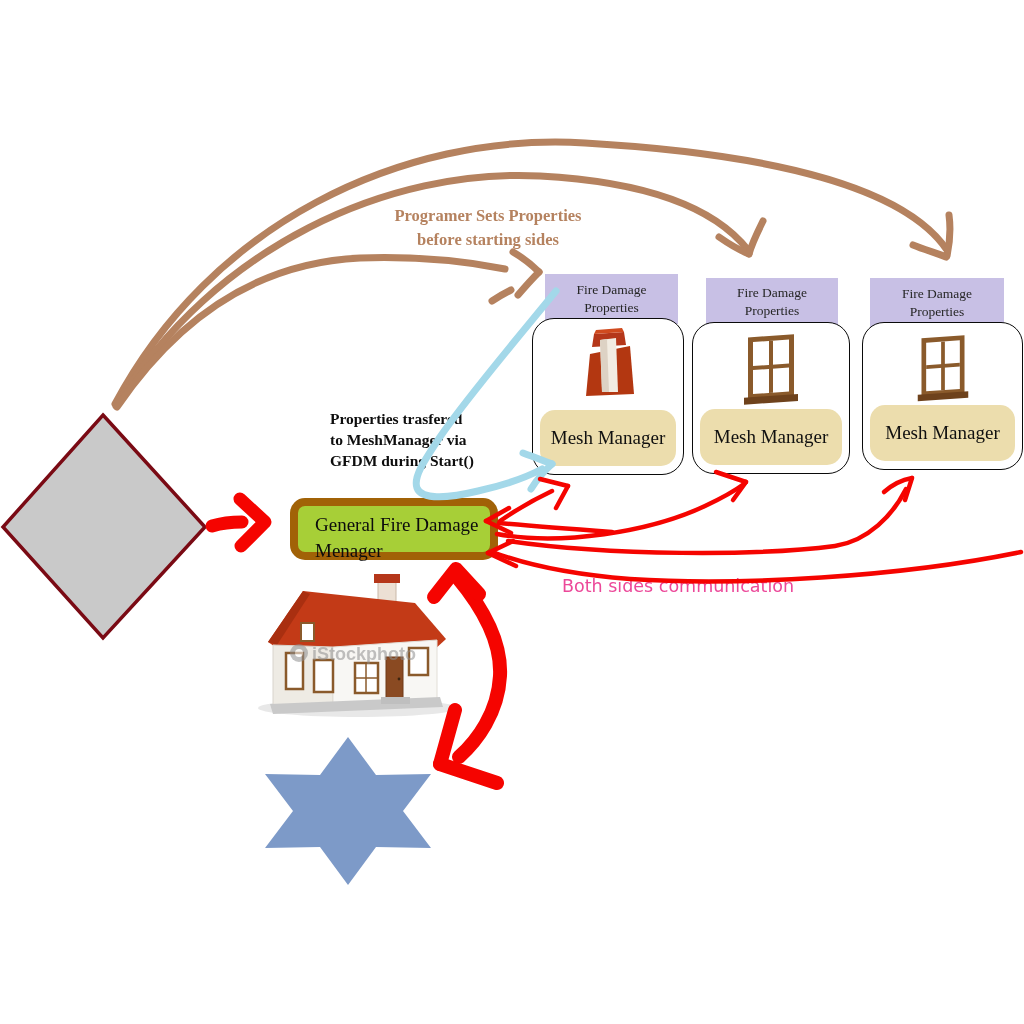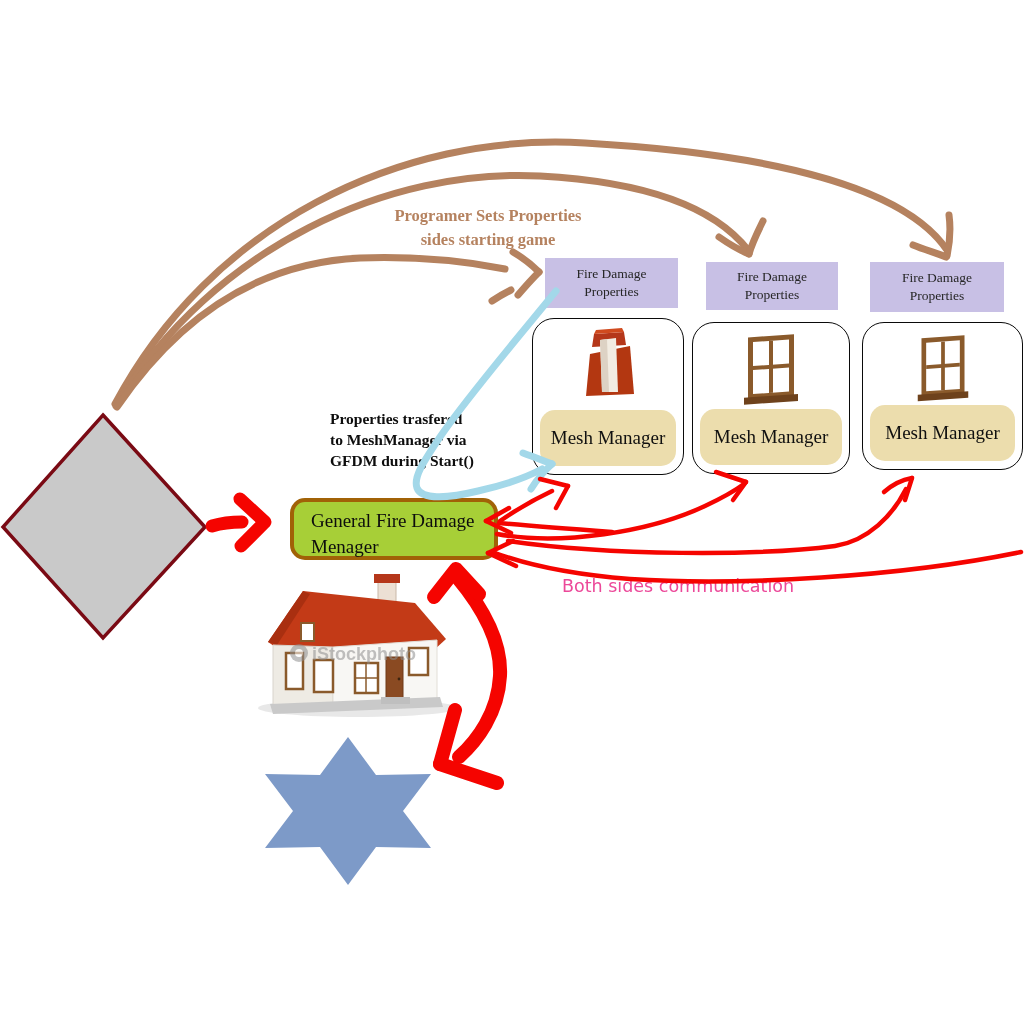--- a/index.html
+++ b/index.html
@@ -10,42 +10,42 @@
   #shapes-layer{z-index:1;}
   .textlayer{z-index:2;}
   #arrows-layer{z-index:3;pointer-events:none;}
 
   
   .brown-note{left:368px;top:204px;width:240px;text-align:center;
               color:#b5825f;font-weight:bold;font-size:16.5px;line-height:24px;}
 
   
   .fdp{background:#c8c0e5;display:flex;flex-direction:column;justify-content:center;
-       align-items:center;font-size:13.5px;line-height:18px;color:#262626;}
+       align-items:center;font-size:13.5px;line-height:18px;color:#262626;margin-top:16px;}
   .fdp1{left:545px;top:258px;width:133px;height:50px;}
   .fdp2{left:706px;top:262px;width:132px;height:48px;}
   .fdp3{left:870px;top:262px;width:134px;height:50px;}
 
   
   .mm{background:#fff;border:1.6px solid #0a0a0a;border-radius:22px;}
   .mm1{left:532px;top:318px;width:150px;height:155px;}
   .mm2{left:692px;top:322px;width:156px;height:150px;}
   .mm3{left:862px;top:322px;width:159px;height:146px;}
   .mm .icon{position:absolute;top:5px;left:0;right:0;display:flex;justify-content:center;}
   .mm-label{position:absolute;left:7px;right:7px;bottom:8px;height:56px;
             background:#ecddad;border-radius:15px;display:flex;align-items:center;
             justify-content:center;font-size:19px;color:#101010;}
 
   
   .transfer-note{left:330px;top:408px;width:190px;font-weight:bold;font-size:15.5px;
                  line-height:21px;color:#0d0d0d;}
 
   
   .gfdm{left:290px;top:498px;width:208px;height:62px;background:#a7cf37;
-        border:4px solid #a16207;border-radius:15px;box-sizing:border-box;
+        border:8px solid #a16207;border-radius:15px;box-sizing:border-box;
         padding:6px 0 0 17px;font-size:19px;line-height:26px;color:#0d0d0d;}
 
   .both-sides{left:562px;top:576px;width:260px;font-size:17.5px;color:#ec4899;
               font-family:"DejaVu Sans",sans-serif;}
 
   .programmer-label{left:24px;top:520px;width:160px;text-align:center;font-size:14px;
                     color:#8e2f38;font-family:"DejaVu Sans",sans-serif;}
 
   .unity-label{left:279px;top:789px;width:138px;text-align:center;font-size:29px;
                color:#101010;font-family:"DejaVu Sans",sans-serif;}
@@ -93,21 +93,21 @@
       </g>
     </g>
 
     <polygon points="348,737 376,775 431,774 403,811 431,848 376,847 348,885 320,847 265,848 293,811 265,774 320,775" fill="#7d9ac8"></polygon>
   </svg>
 
   <div class="textlayer">
 
     <div class="abs brown-note">
       <span style="display:block">Programer Sets Properties</span>
-      <span style="display:block">sides starting game</span>
+      <span style="display:block">before starting sides</span>
     </div>
 
     <div class="abs fdp fdp1">
       <span>Fire Damage</span>
       <span>Properties</span>
     </div>
     <div class="abs fdp fdp2">
       <span>Fire Damage</span>
       <span>Properties</span>
     </div>

